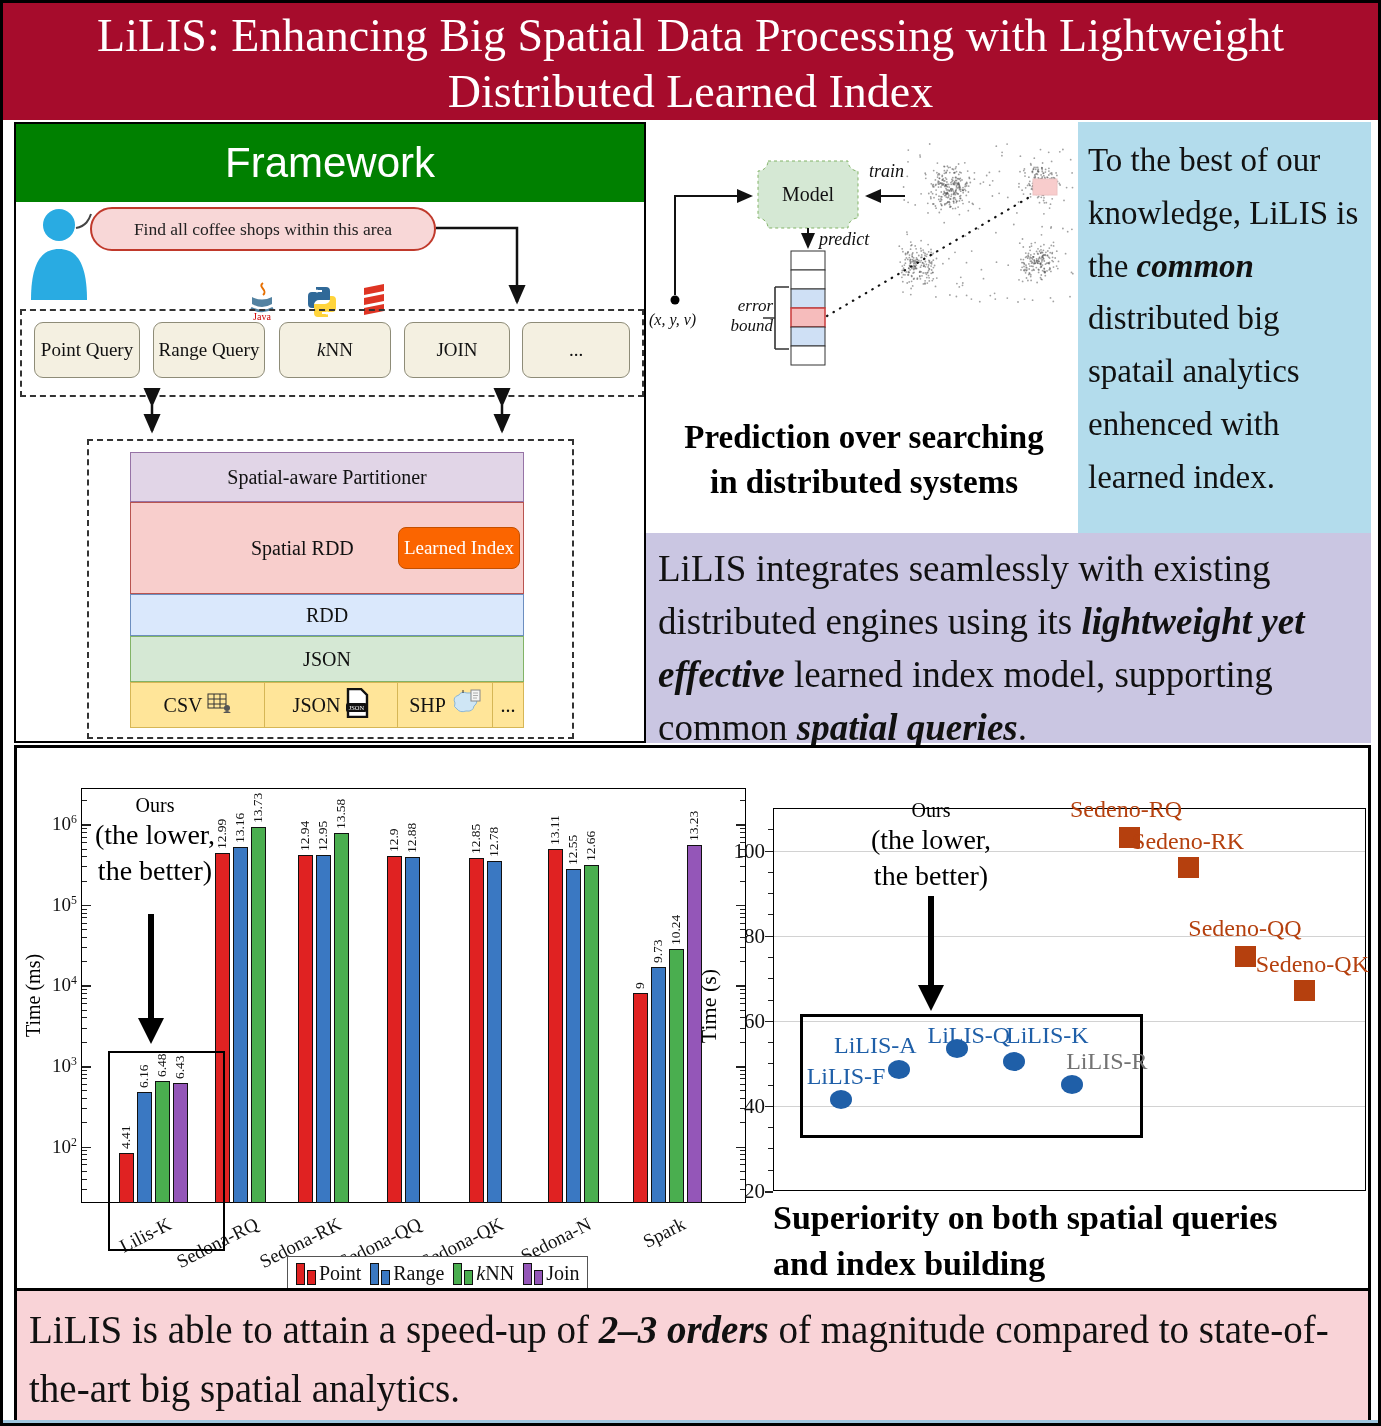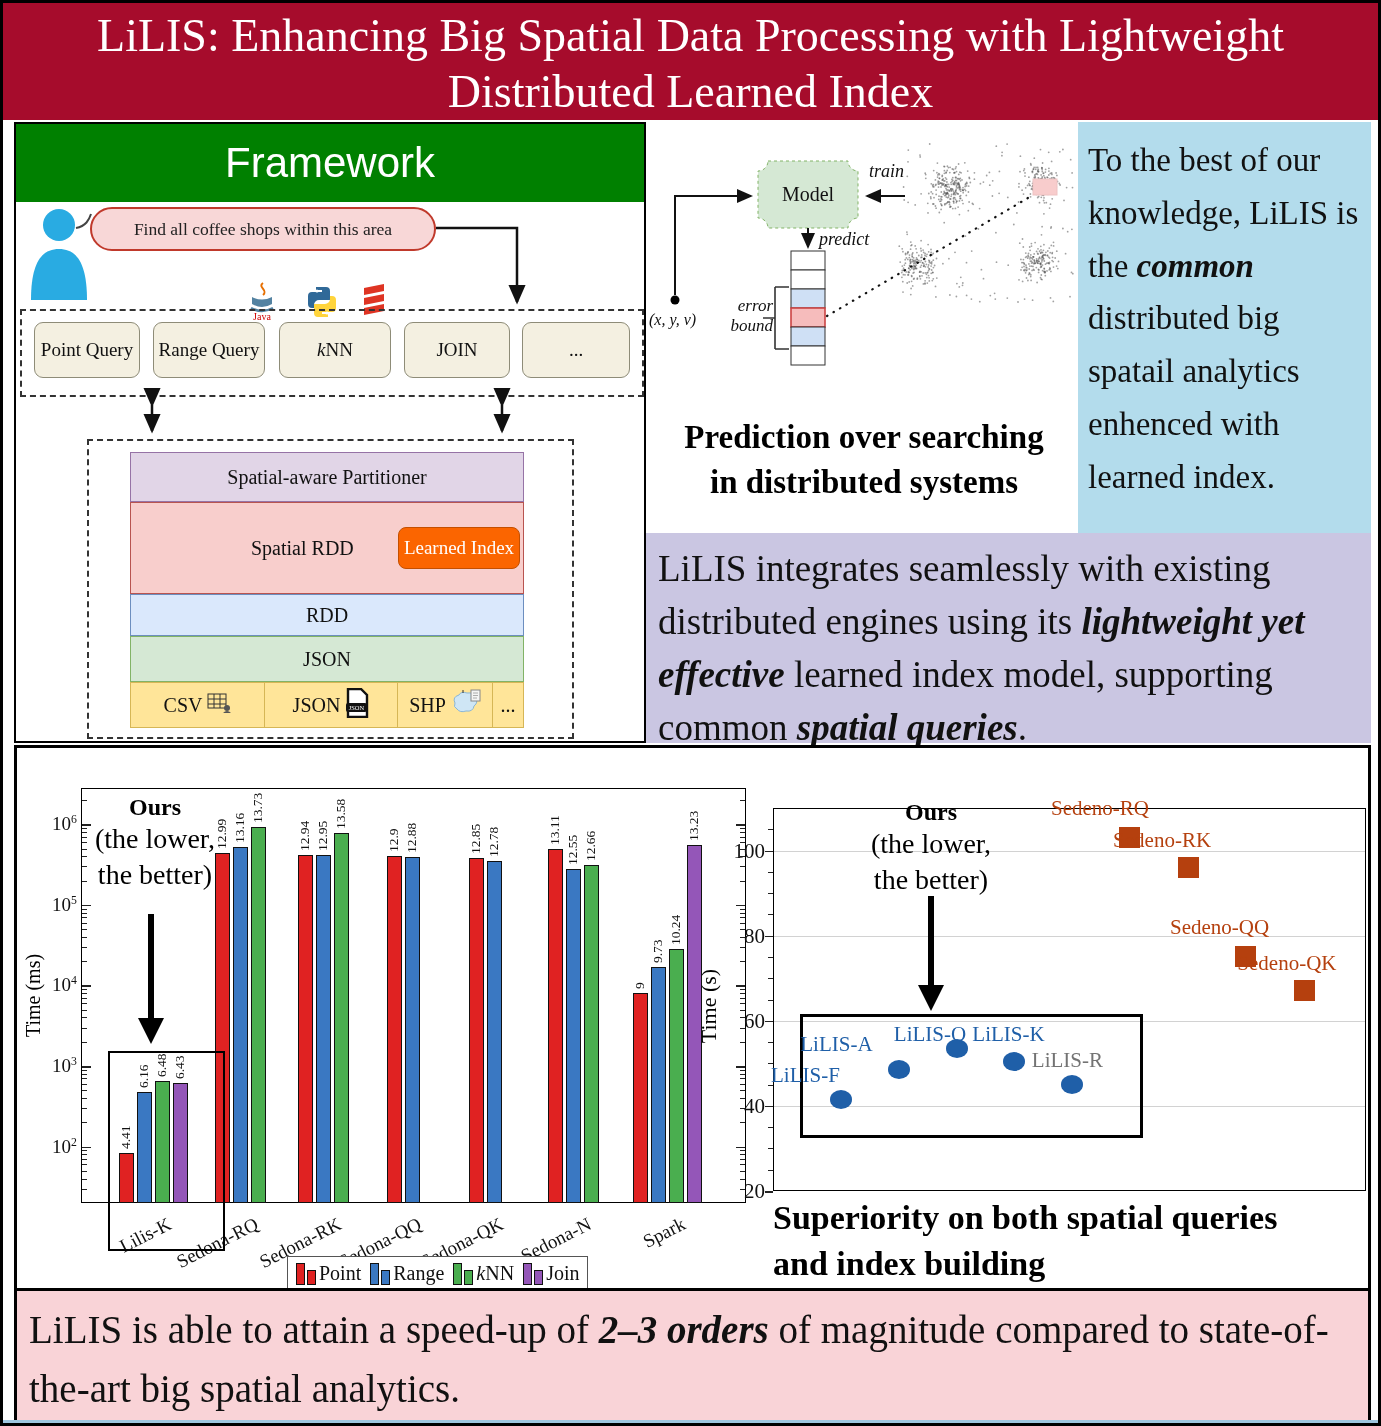--- a/index.html
+++ b/index.html
@@ -27,28 +27,28 @@
   .charts-panel{left:11px;top:742px;width:1357px;height:546px;border:3px solid #000;box-sizing:border-box;background:#fff;}
   .frame{position:absolute;border:1.5px solid #000;box-sizing:border-box;background:#fff;}
   .tick{position:absolute;background:#222;}
   .grid{position:absolute;background:#d2d2d2;}
   .ytick-label{position:absolute;font-size:19px;color:#111;text-align:right;}
   .rot-label{position:absolute;text-align:center;transform:rotate(-90deg);}
   .bar{position:absolute;border:1px solid #111;box-sizing:border-box;}
   .bar-val{position:absolute;width:56px;height:16px;font-size:13.5px;color:#111;transform:rotate(-90deg);text-align:left;white-space:nowrap;}
   .xtick{position:absolute;width:150px;font-size:19px;color:#111;text-align:right;transform:rotate(-27deg);transform-origin:100% 0%;}
   .ann{position:absolute;text-align:center;color:#000;}
-  .ann .l1{font-size:24px;font-weight:bold;}
+  .ann .l1{font-size:20px;font-weight:normal;}
   .ann .l2{font-size:28px;line-height:1.28;}
   .hl-box{position:absolute;border:2.5px solid #000;box-sizing:border-box;}
   .legend{position:absolute;left:270px;top:508px;height:34px;border:1.2px solid #555;display:flex;align-items:center;gap:9px;padding:0 8px;background:#fff;box-sizing:border-box;}
   .leg-item{display:flex;align-items:flex-end;gap:3px;font-size:20px;color:#111;}
   .leg-bars{display:flex;align-items:flex-end;gap:2px;}
   .marker{position:absolute;}
-  .pt-label{position:absolute;width:150px;font-size:21px;white-space:nowrap;}
+  .pt-label{position:absolute;width:150px;text-align:center;font-size:24px;white-space:nowrap;}
   .sc-caption{left:756px;top:447px;width:593px;text-align:left;font-weight:bold;font-size:34px;line-height:1.35;color:#000;}
   svg text{font-family:"Liberation Serif",serif;}
   sup{font-size:0.62em;}
 </style>
 </head>
 <body>
 
 <div class="poster">
 
   <div class="abs title-bar">LiLIS: Enhancing Big Spatial Data Processing with Lightweight Distributed Learned Index</div>

